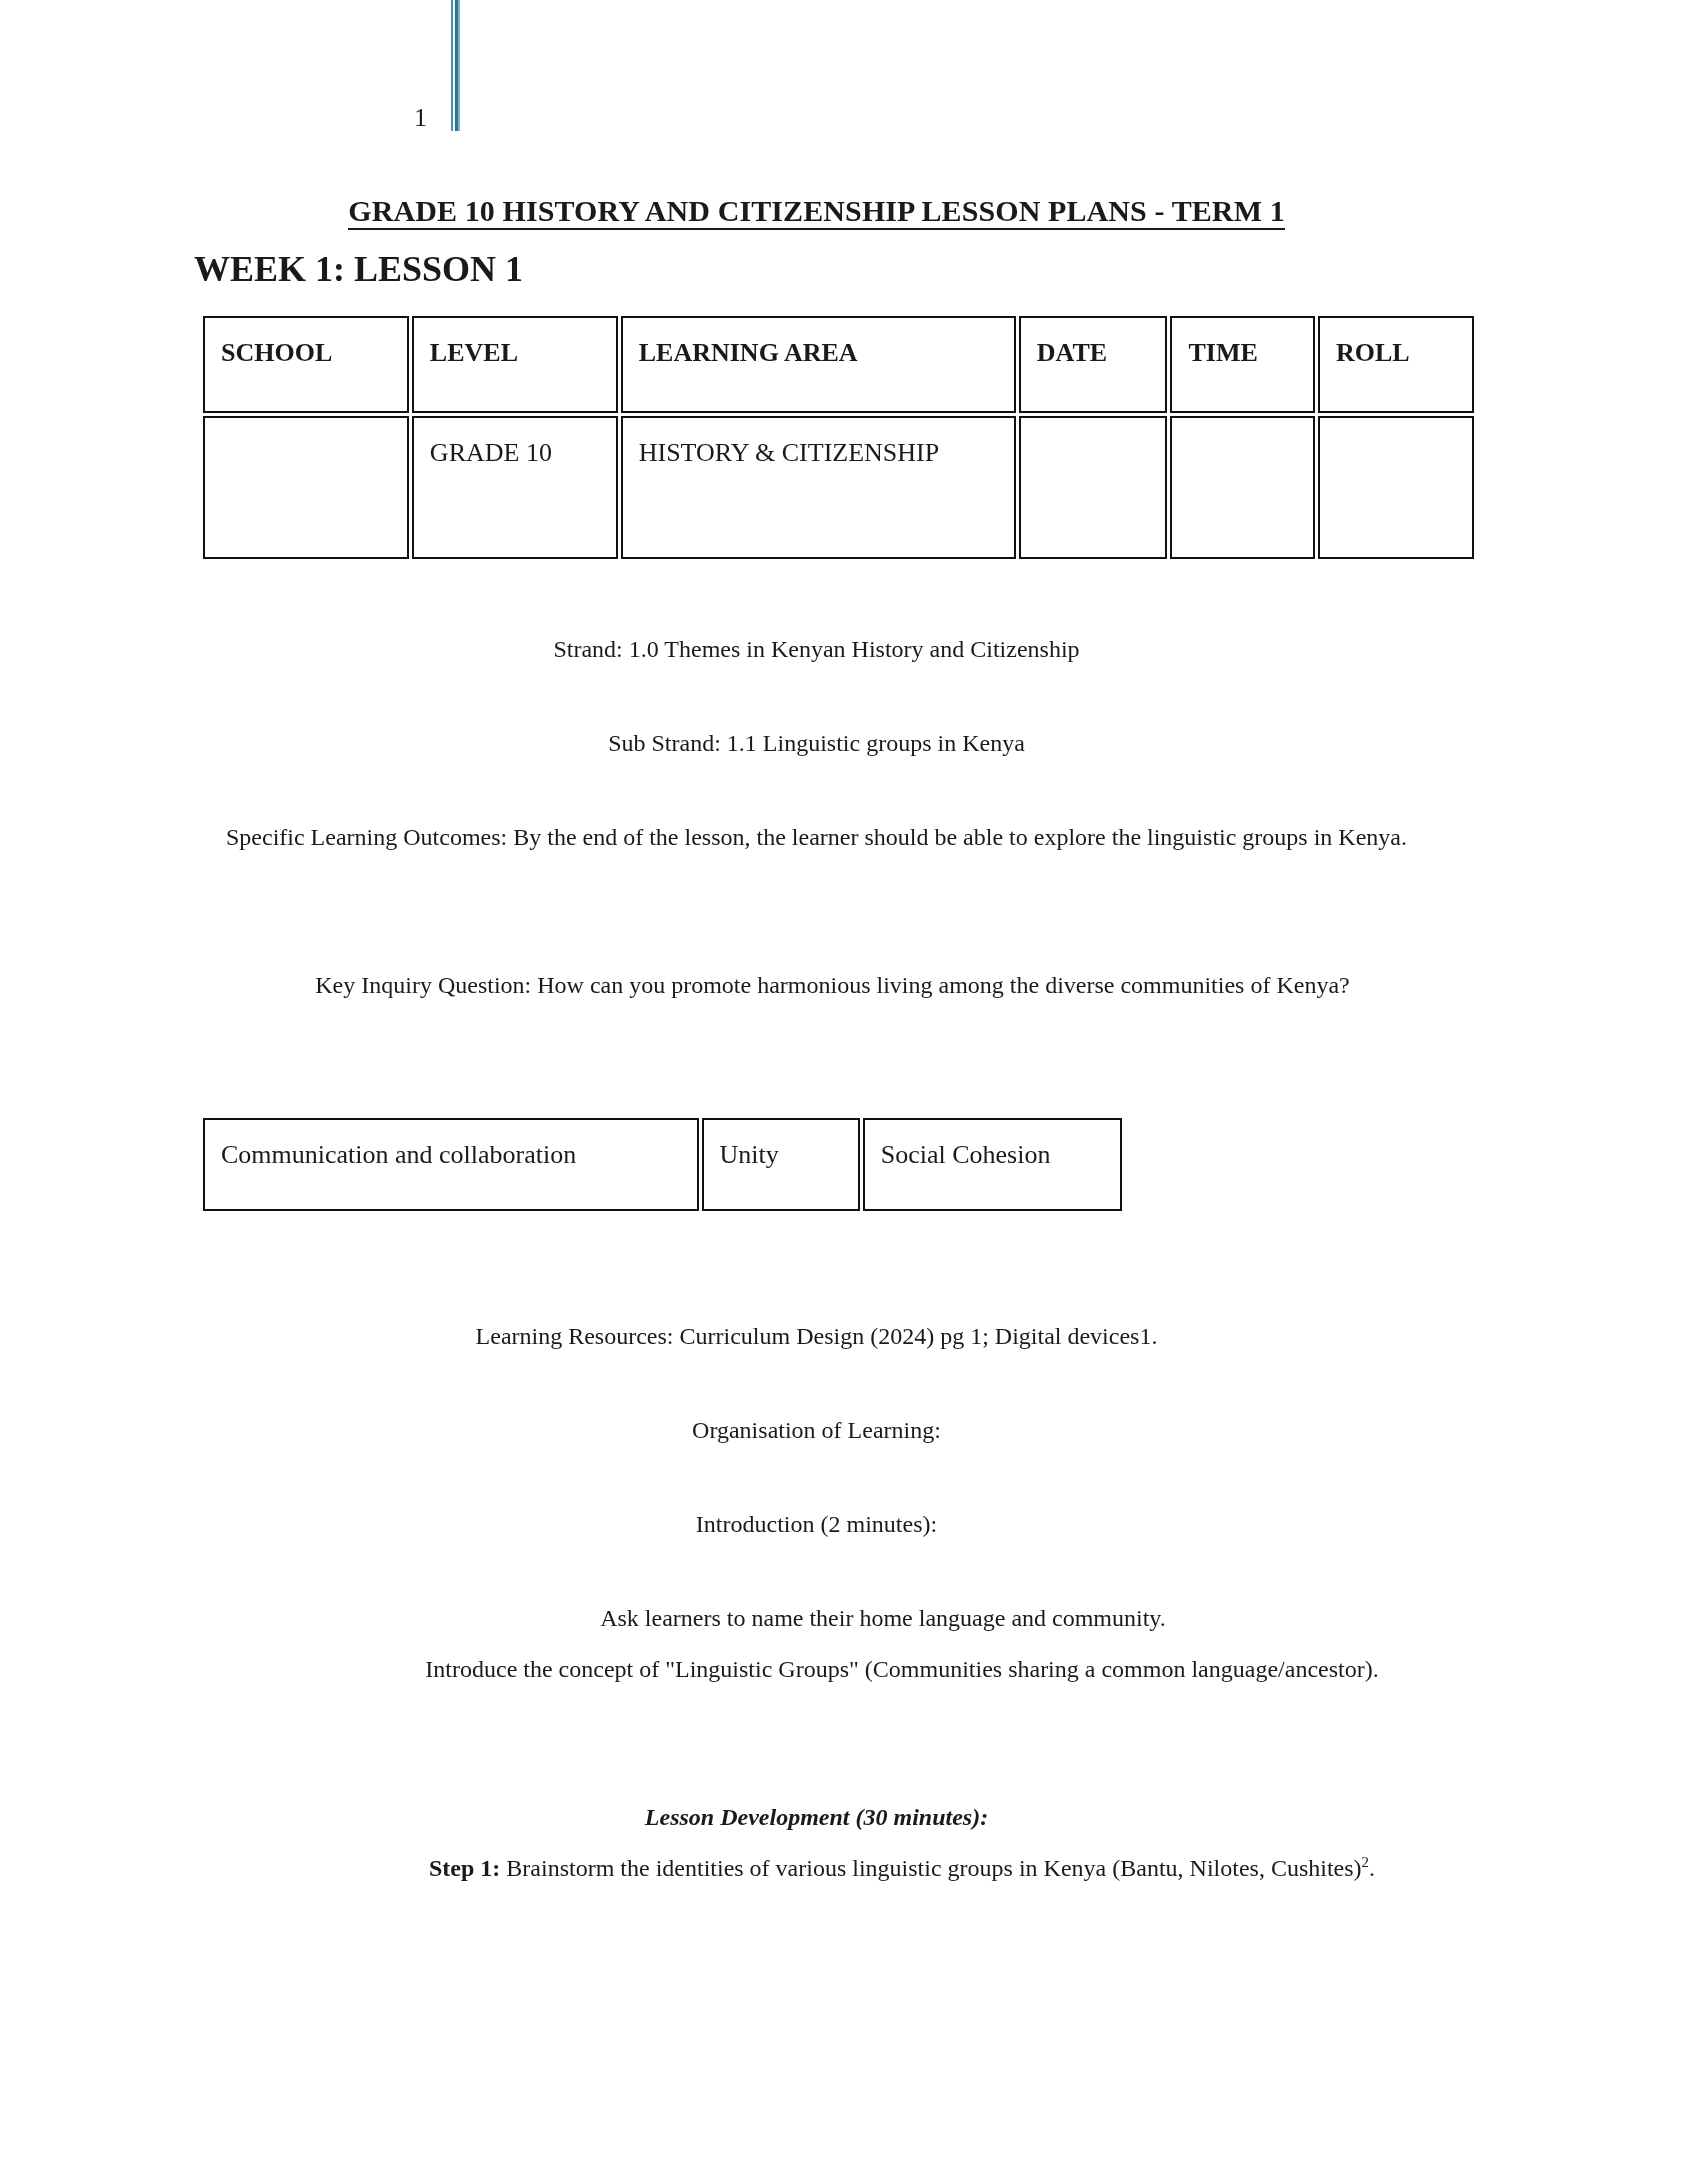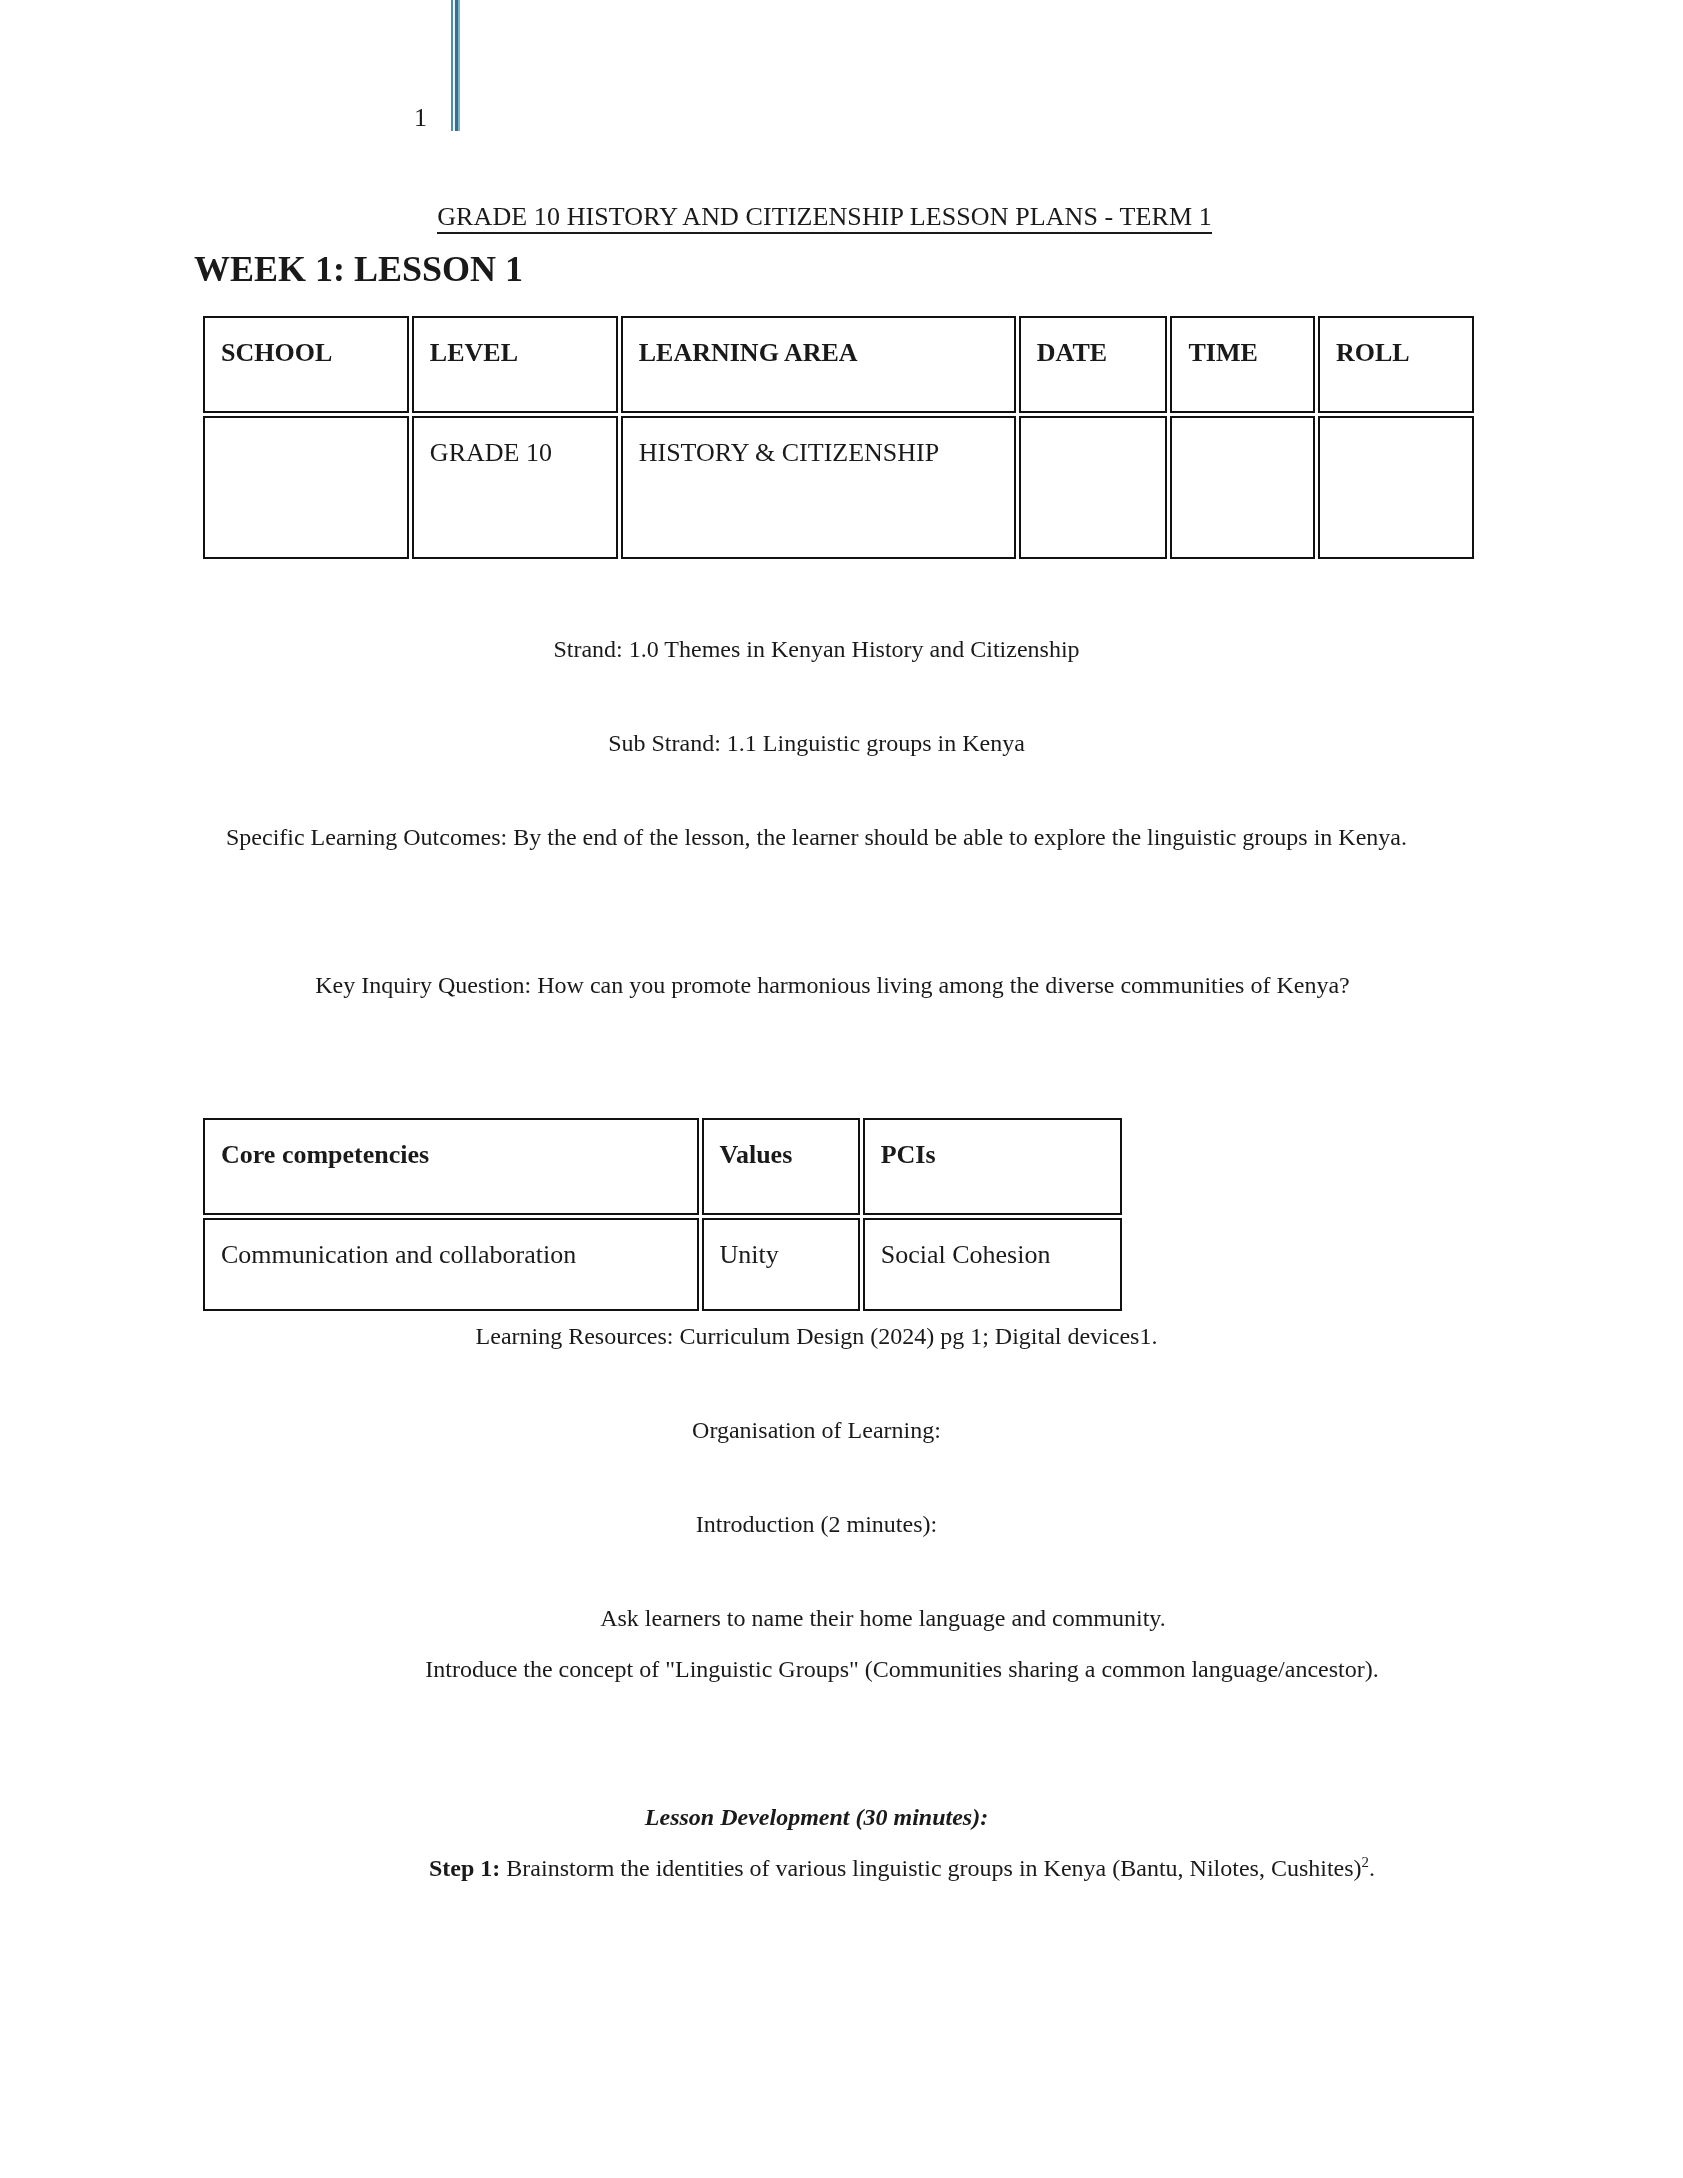--- a/index.html
+++ b/index.html
@@ -54,25 +54,25 @@
 
   
   .content {
     position: absolute;
     left: 194px;
     top: 0;
     width: 1287px;
   }
 
   .doc-title {
-    margin: 8px;
+    margin: 0;
     padding: 0;
     text-align: center;
-    font-size: 26px;
-    font-weight: normal;
+    font-size: 30px;
+    font-weight: bold;
     letter-spacing: 0.1px;
     position: absolute;
     top: 194px;
     left: 0;
     width: 1245px;
   }
   .doc-title span {
     border-bottom: 2.4px solid #1a1a1a;
     padding-bottom: 1px;
   }
@@ -214,25 +214,20 @@
     <div class="para p-outcomes">Specific Learning Outcomes: By the end of the lesson, the learner should be able to explore the linguistic groups in Kenya.</div>
     <div class="para p-inquiry">Key Inquiry Question: How can you promote harmonious living among the diverse communities of Kenya?</div>
 
     <table class="wtable" id="comp-table">
       <colgroup>
         <col style="width:495px">
         <col style="width:158px">
         <col style="width:259px">
       </colgroup>
       <tbody>
-        <tr>
-          <td class="th">Core competencies</td>
-          <td class="th">Values</td>
-          <td class="th">PCIs</td>
-        </tr>
         <tr class="data">
           <td>Communication and collaboration</td>
           <td>Unity</td>
           <td>Social Cohesion</td>
         </tr>
       </tbody>
     </table>
 
     <div class="para p-resources">Learning Resources: Curriculum Design (2024) pg 1; Digital devices1.</div>
     <div class="para p-organisation">Organisation of Learning:</div>

